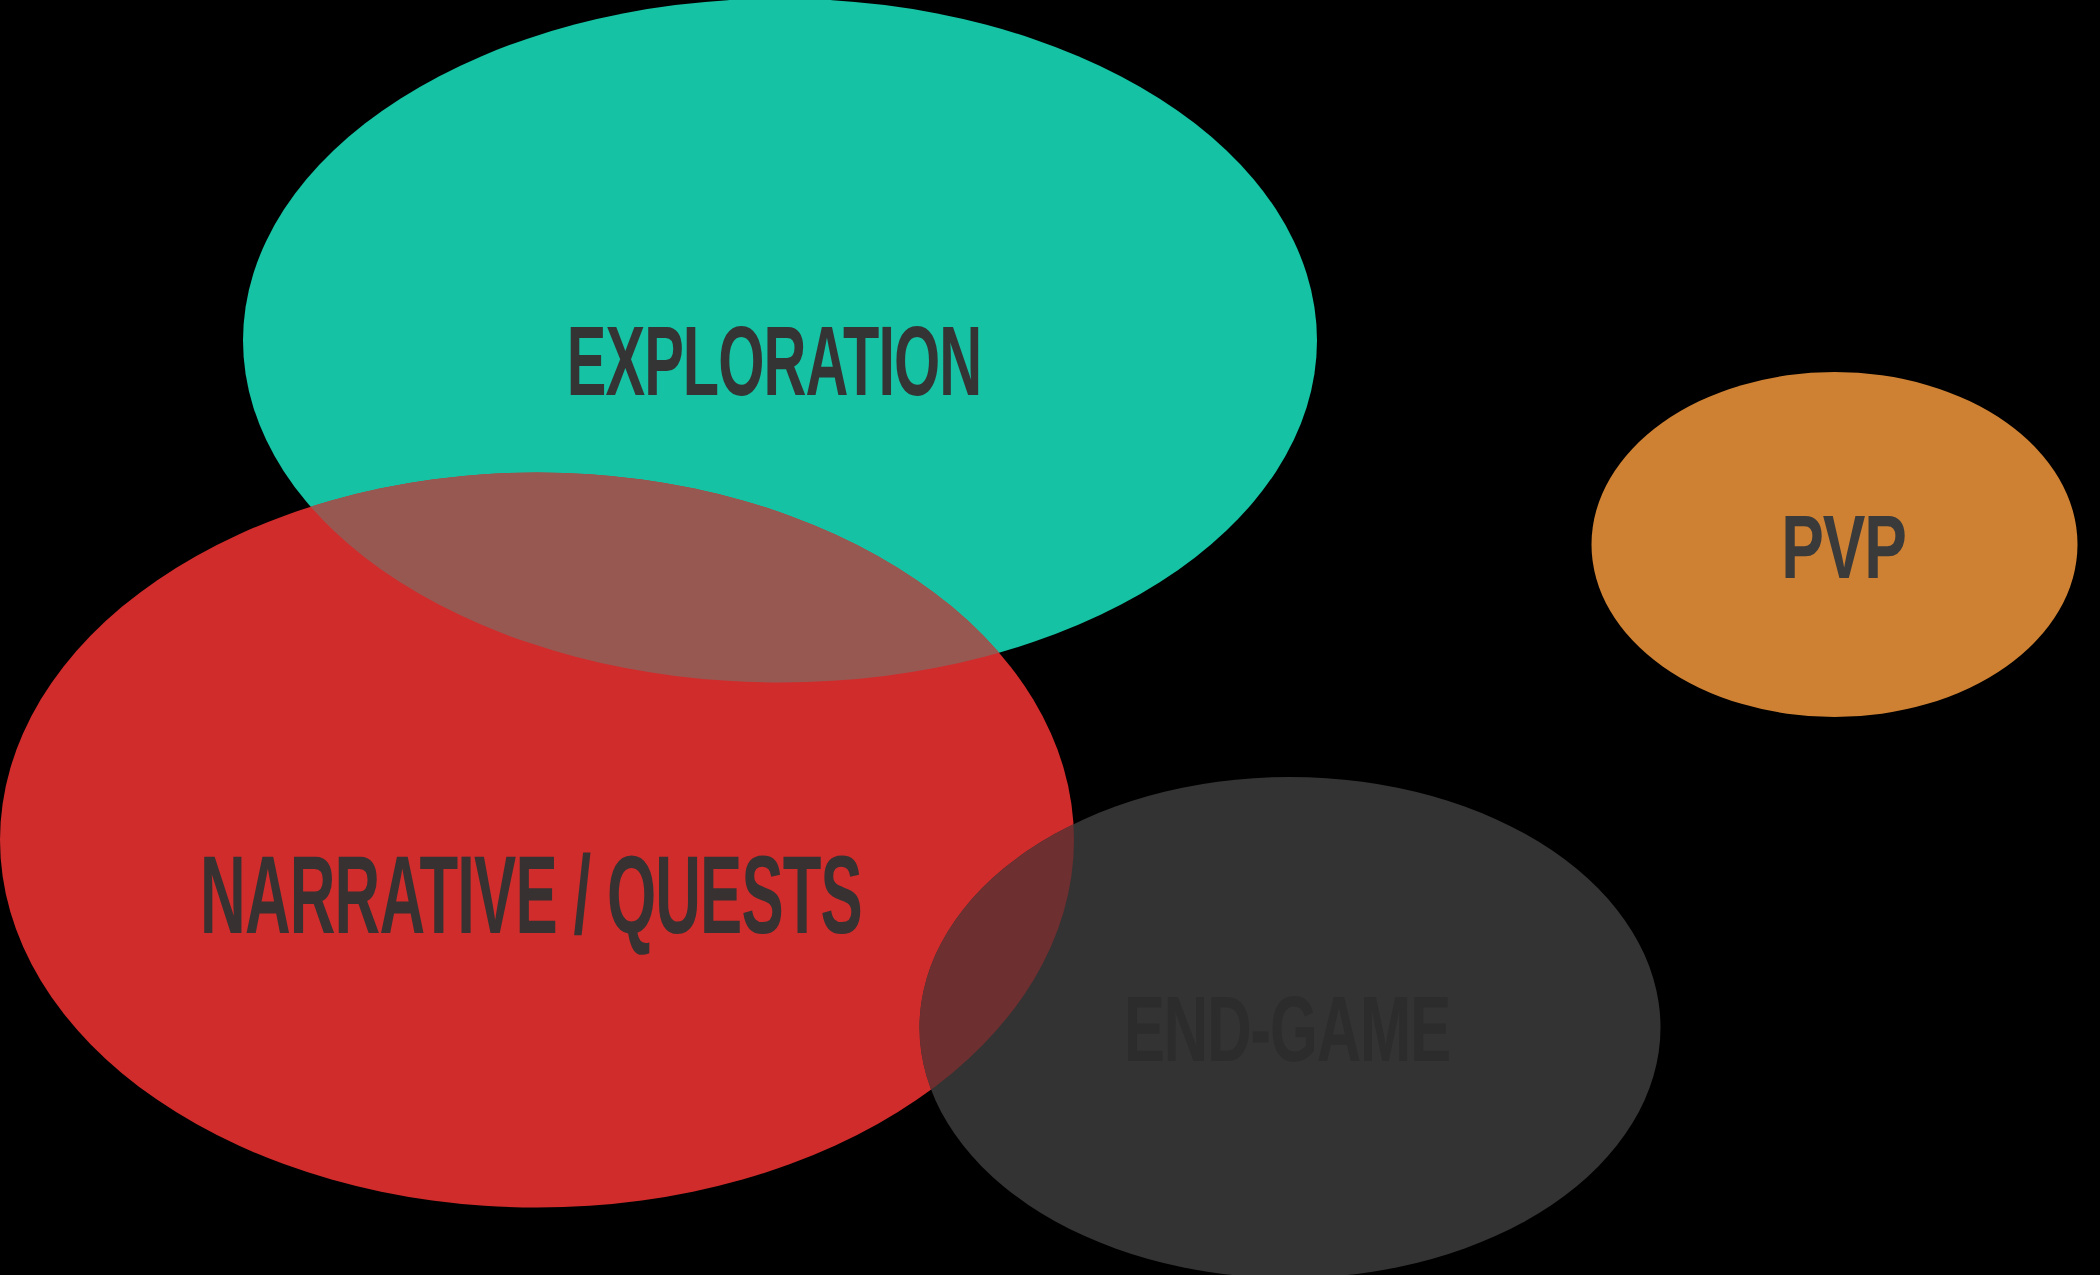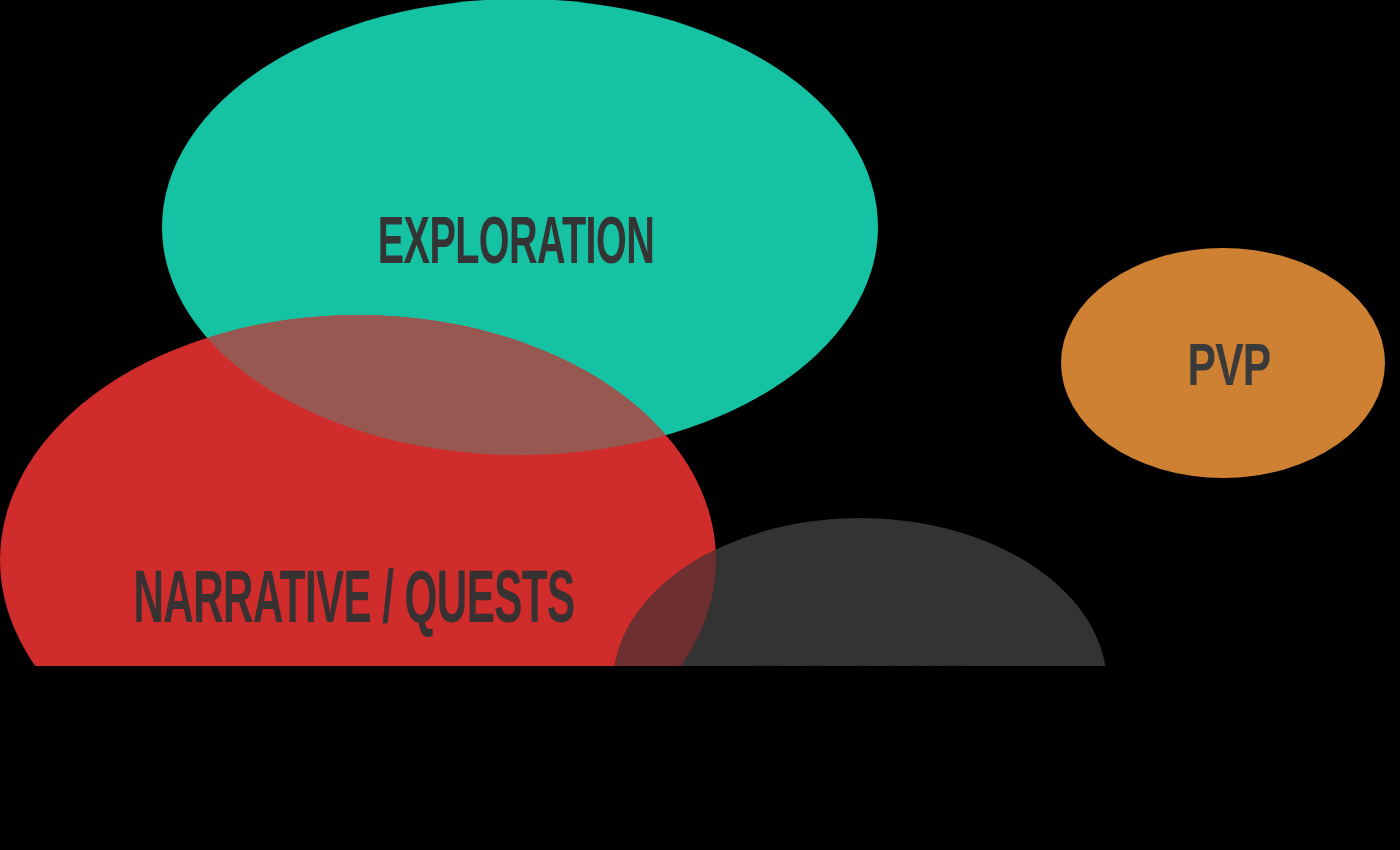--- a/index.html
+++ b/index.html
@@ -3,21 +3,21 @@
 <meta charset="utf-8">
 <style>
   html, body {
     margin: 0;
     padding: 0;
     background: #000000;
   }
   .stage {
     position: relative;
     width: 1400px;
-    height: 666px;
+    height: 850px;
     background: #000000;
     overflow: hidden;
     border-radius: 13px;
   }
   .stage svg {
     display: block;
     width: 1400px;
     height: 850px;
   }
   .venn-label {

